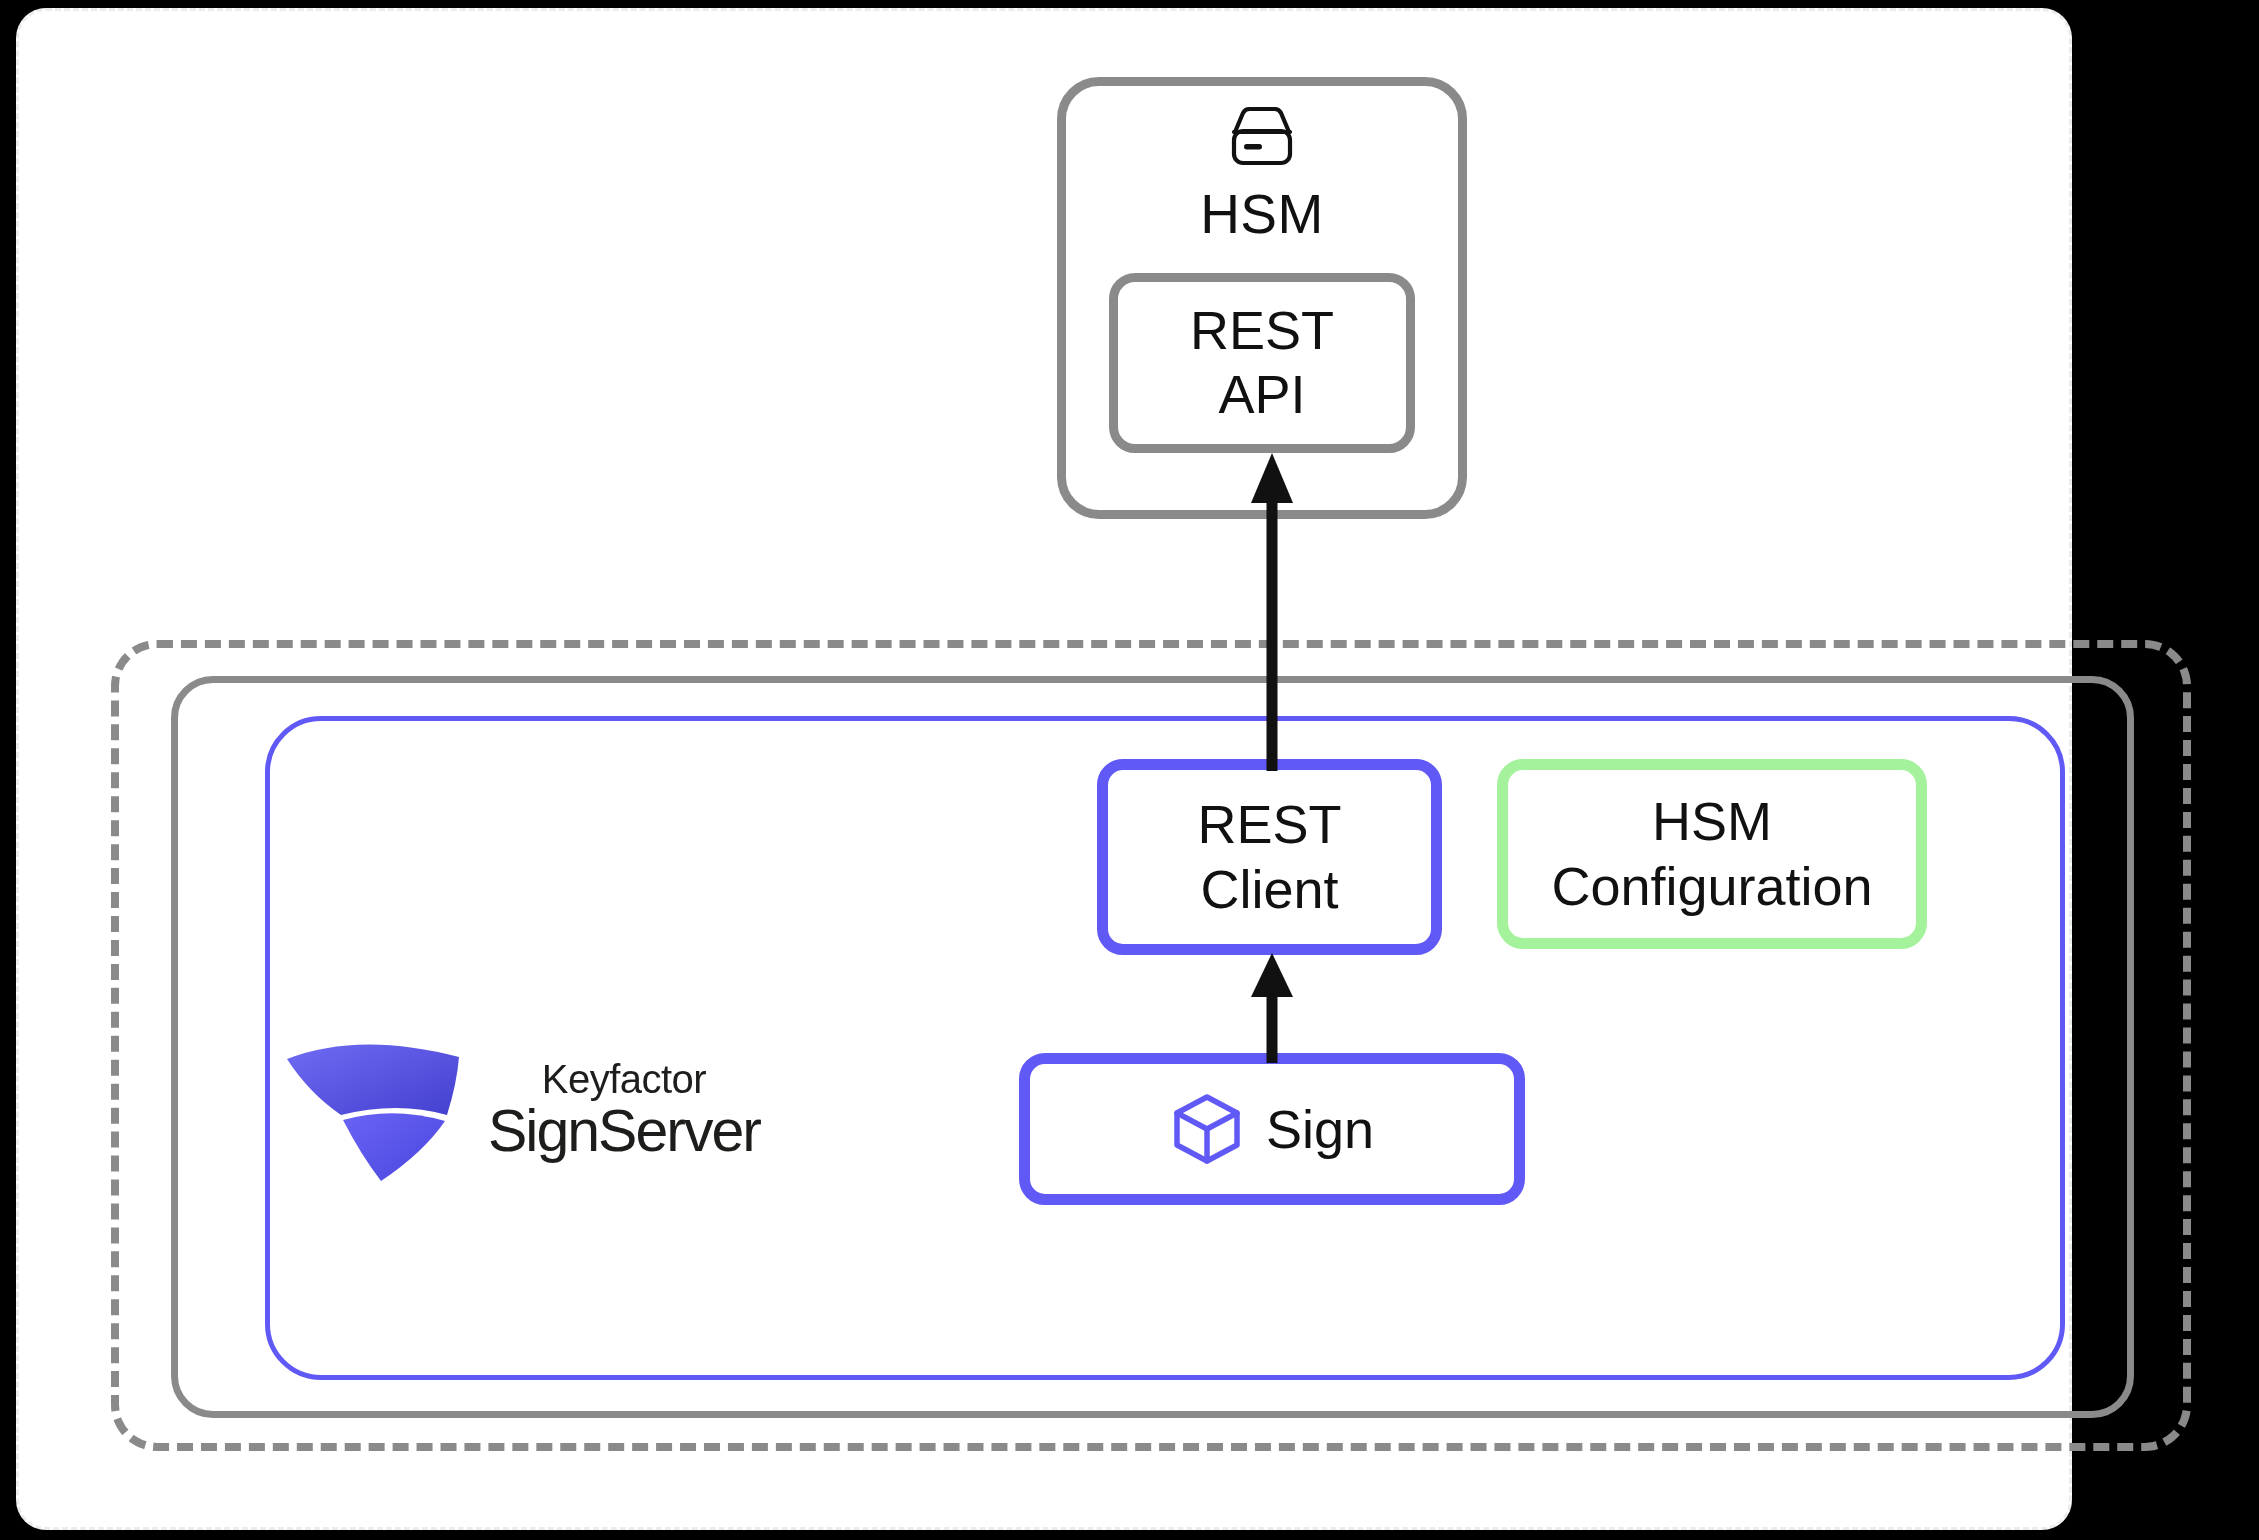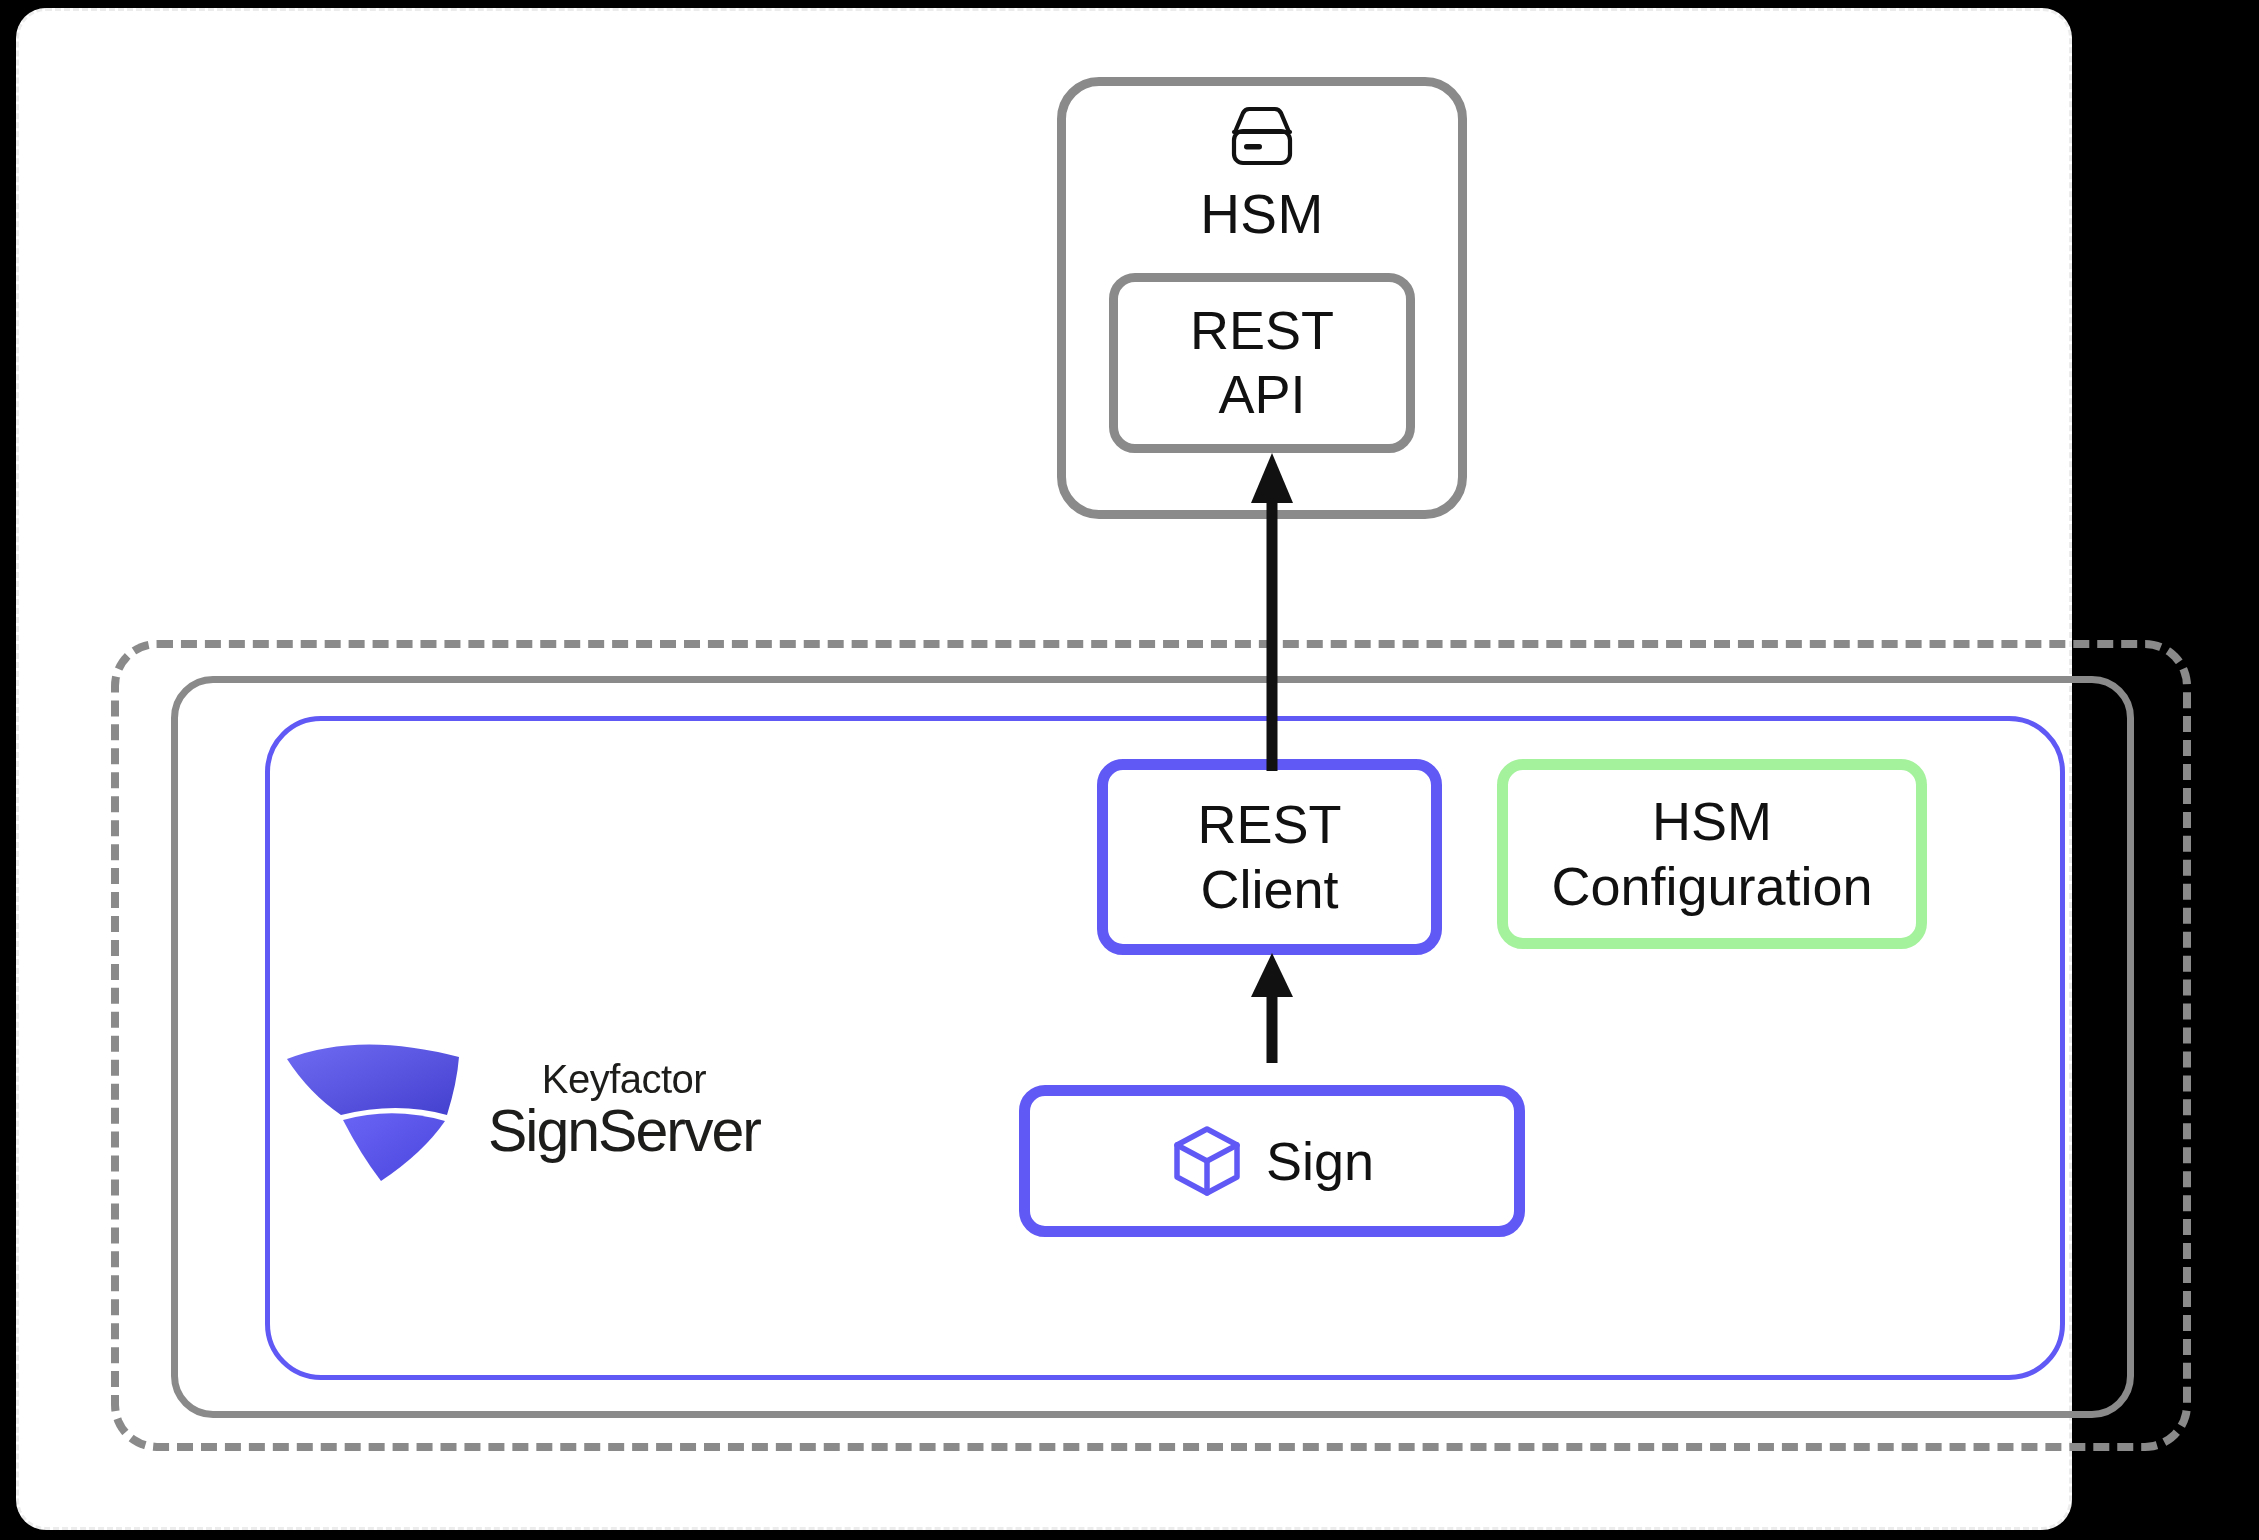--- a/index.html
+++ b/index.html
@@ -160,21 +160,20 @@
     top: 1042px;
     width: 506px;
     height: 152px;
     border: 11px solid #6159f5;
     border-radius: 26px;
     display: flex;
     align-items: center;
     justify-content: center;
     gap: 22px;
     background: #ffffff;
-    margin-top: 32px;
   }
   .sign-box .sign-label {
     font-size: 54px;
     color: #111111;
   }
   .cube-icon { width: 74px; height: 74px; display: block; }
 
   
   .arrow {
     position: absolute;

